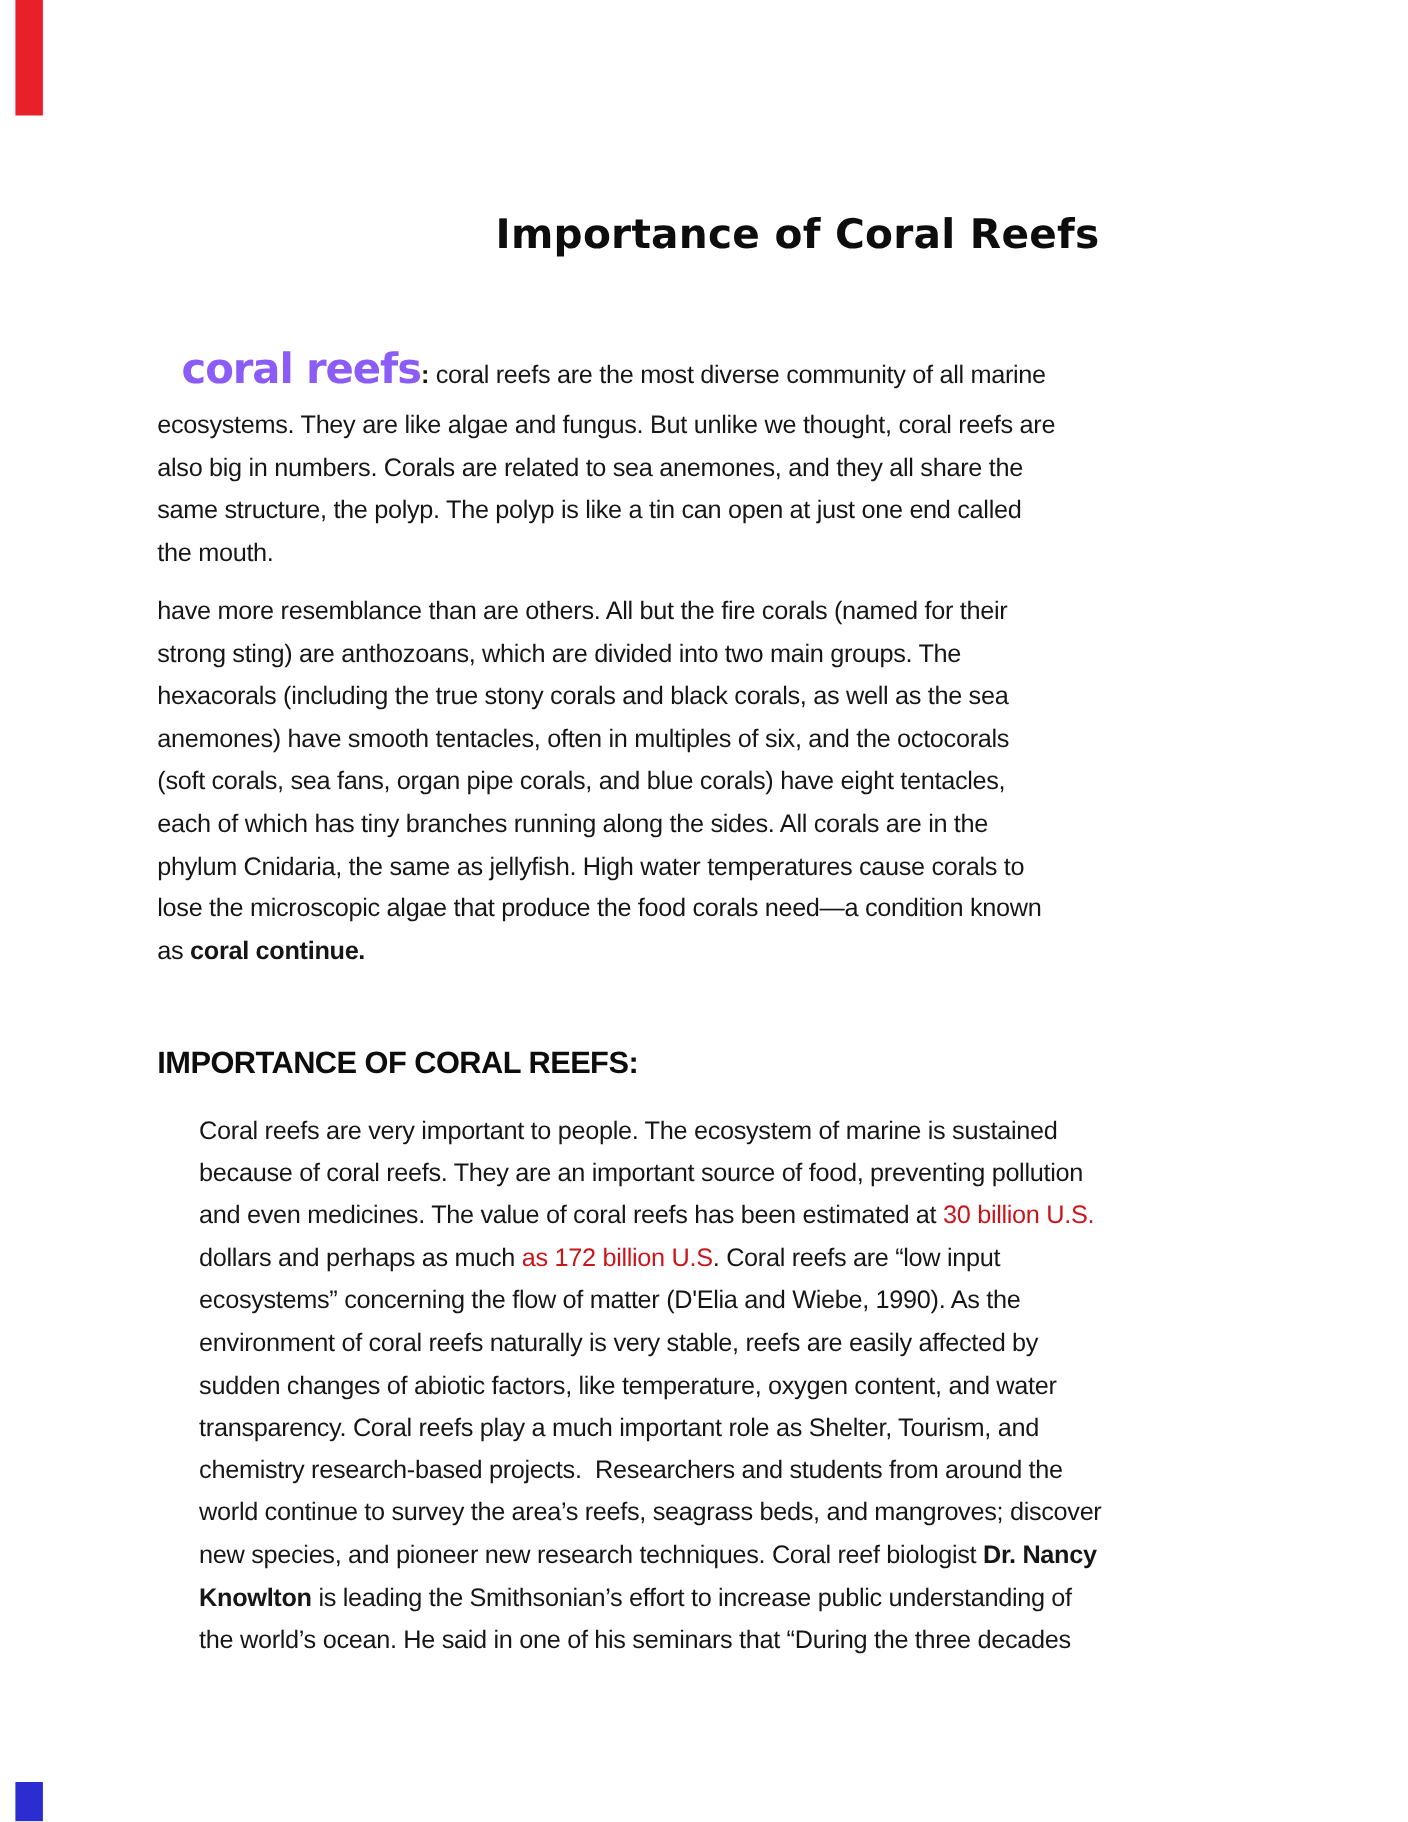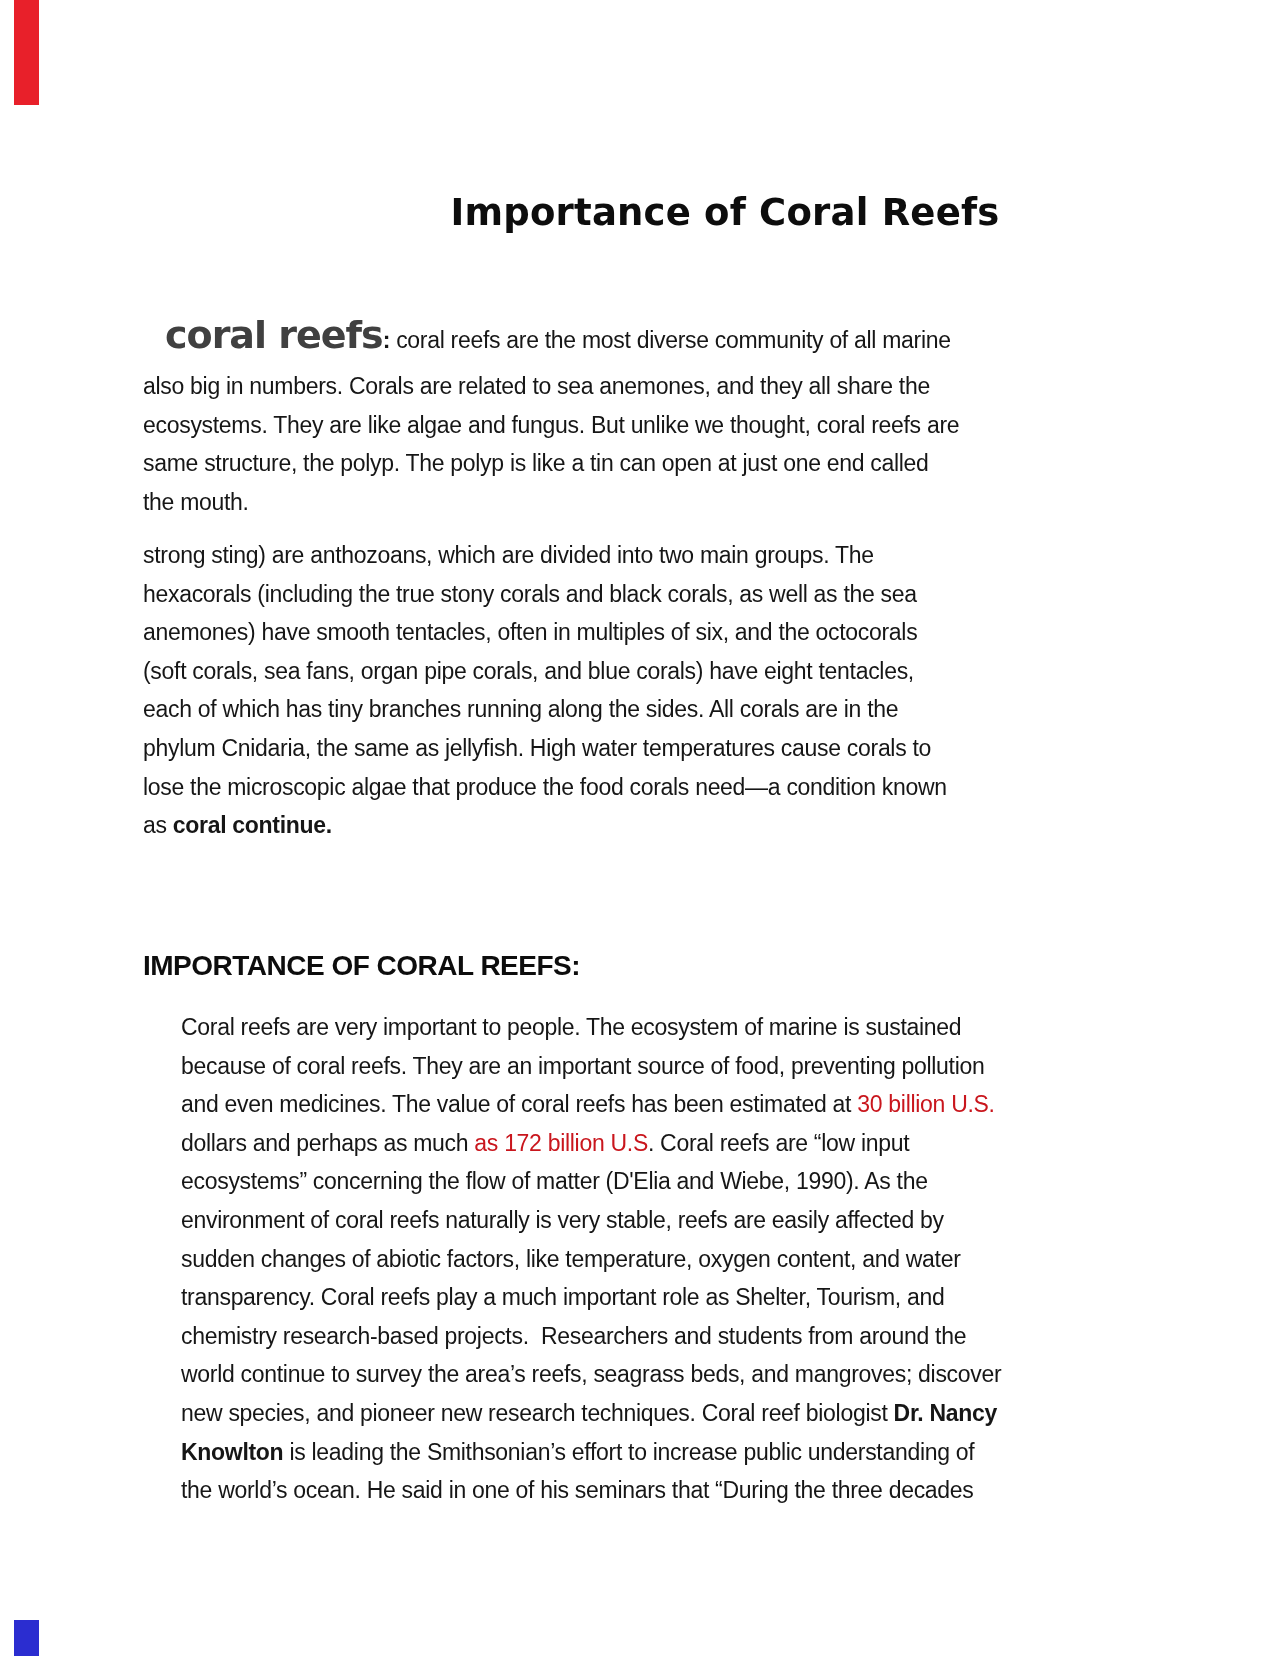--- a/index.html
+++ b/index.html
@@ -27,43 +27,44 @@
   .p1 .line:first-child { line-height:54px; padding-left:22px; }
   .p2 { top:536px; }
   .p3 { top:1008px;margin-left:38px; }
   .doc-h2 {
     position:absolute; left:143px; top:946px; margin:0;
     font-family:"Liberation Sans", sans-serif; font-weight:700; font-size:28px;
     letter-spacing:-0.5px; line-height:40px; color:#0d0d0d;text-align:right;
   }
   .s-lead {
     font-family:"DejaVu Sans", sans-serif; font-weight:700; font-size:38px;
-    letter-spacing:-1px; color:#404040;
+    letter-spacing:-1px; color:#8b5cf6;
   }
   .s-bold { font-weight:700; }
   .s-red { color:var(--red-text); }
 </style>
 </head>
 <body>
 
 <div class="page" style="--ink: #161616; --red-text: #c9161d; --bar-red: #e8202a; --bar-blue: #2b2dd0;">
   <div class="edge-bar top"></div>
   <div class="edge-bar bottom"></div>
 
   <h1 class="doc-title">Importance of Coral Reefs</h1>
 
   <div class="para p1">
       <div class="line"><span class="s-lead">coral reefs</span><span class="s-bold">: </span><span>coral reefs are the most diverse community of all marine</span></div>
+      <div class="line"><span>ecosystems. They are like algae and fungus. But unlike we thought, coral reefs are</span></div>
       <div class="line"><span>also big in numbers. Corals are related to sea anemones, and they all share the</span></div>
-      <div class="line"><span>ecosystems. They are like algae and fungus. But unlike we thought, coral reefs are</span></div>
       <div class="line"><span>same structure, the polyp. The polyp is like a tin can open at just one end called</span></div>
       <div class="line"><span>the mouth.</span></div>
     </div>
 
   <div class="para p2">
+      <div class="line"><span>have more resemblance than are others. All but the fire corals (named for their</span></div>
       <div class="line"><span>strong sting) are anthozoans, which are divided into two main groups. The</span></div>
       <div class="line"><span>hexacorals (including the true stony corals and black corals, as well as the sea</span></div>
       <div class="line"><span>anemones) have smooth tentacles, often in multiples of six, and the octocorals</span></div>
       <div class="line"><span>(soft corals, sea fans, organ pipe corals, and blue corals) have eight tentacles,</span></div>
       <div class="line"><span>each of which has tiny branches running along the sides. All corals are in the</span></div>
       <div class="line"><span>phylum Cnidaria, the same as jellyfish. High water temperatures cause corals to</span></div>
       <div class="line"><span>lose the microscopic algae that produce the food corals need—a condition known</span></div>
       <div class="line"><span>as </span><span class="s-bold">coral continue.</span></div>
     </div>
 

